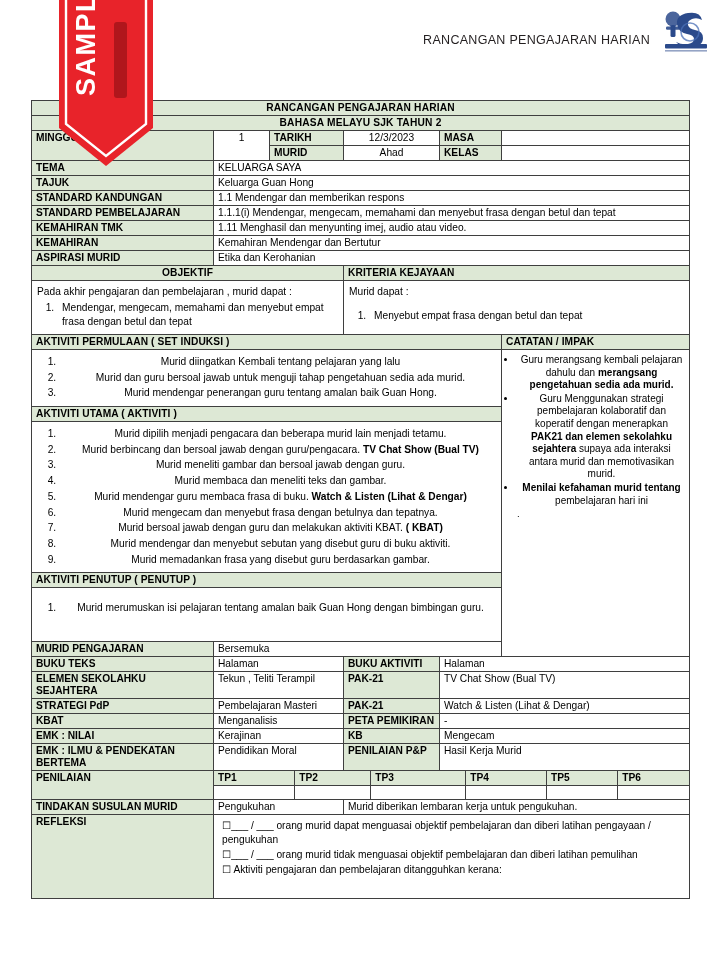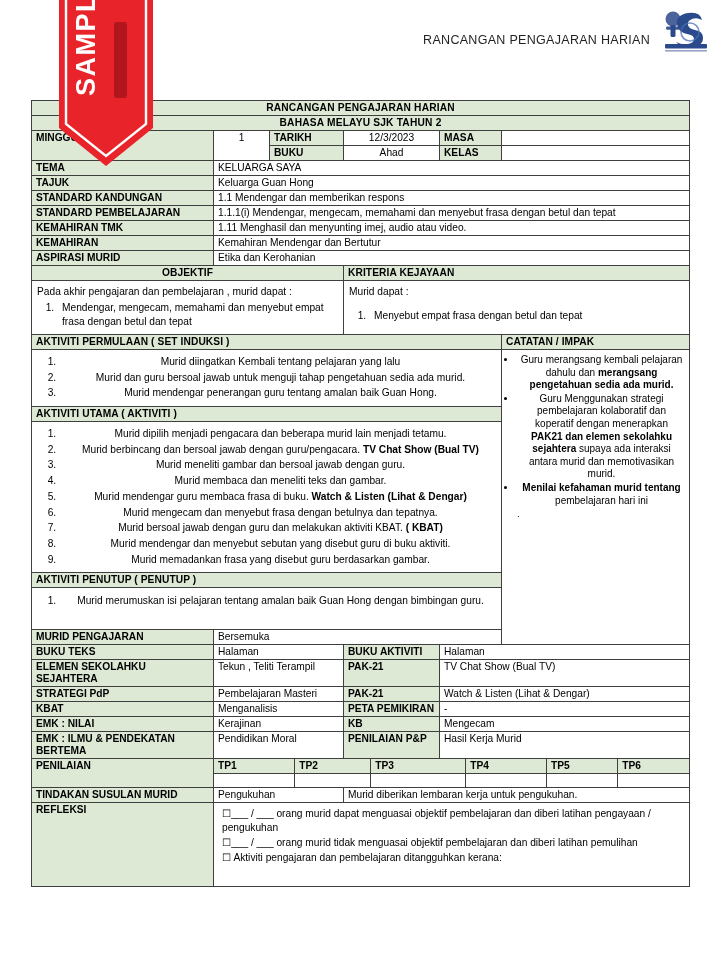--- a/index.html
+++ b/index.html
@@ -162,21 +162,21 @@
 
     <tr>
       <td class="g lbl vm" colspan="2" rowspan="2">MINGGU</td>
       <td class="c vm" rowspan="2">1</td>
       <td class="g lbl">TARIKH</td>
       <td class="c">12/3/2023</td>
       <td class="g lbl">MASA</td>
       <td></td>
     </tr>
     <tr>
-      <td class="g lbl">BUKU</td>
+      <td class="g lbl">MURID</td>
       <td class="c">Ahad</td>
       <td class="g lbl">KELAS</td>
       <td></td>
     </tr>
 
     <tr>
           <td class="g lbl" colspan="2">TEMA</td>
           <td colspan="5">KELUARGA SAYA</td>
         </tr>
     <tr>
@@ -262,21 +262,21 @@
           <li>Murid mendengar dan menyebut sebutan yang disebut guru di buku aktiviti.</li>
           <li>Murid memadankan frasa yang disebut guru berdasarkan gambar.</li>
         </ol>
       </td>
     </tr>
 
     <tr class="secthead">
       <td class="g" colspan="6">AKTIVITI PENUTUP ( PENUTUP )</td>
     </tr>
     <tr>
-      <td colspan="6" style="padding:4px 5px;height:42px">
+      <td colspan="6" style="padding:11px 5px;height:54px">
         <ol class="nl">
           <li>Murid merumuskan isi pelajaran tentang amalan baik Guan Hong dengan bimbingan guru.</li>
         </ol>
       </td>
     </tr>
 
     <tr>
       <td class="g lbl" colspan="2">MURID PENGAJARAN</td>
       <td colspan="4">Bersemuka</td>
     </tr>

